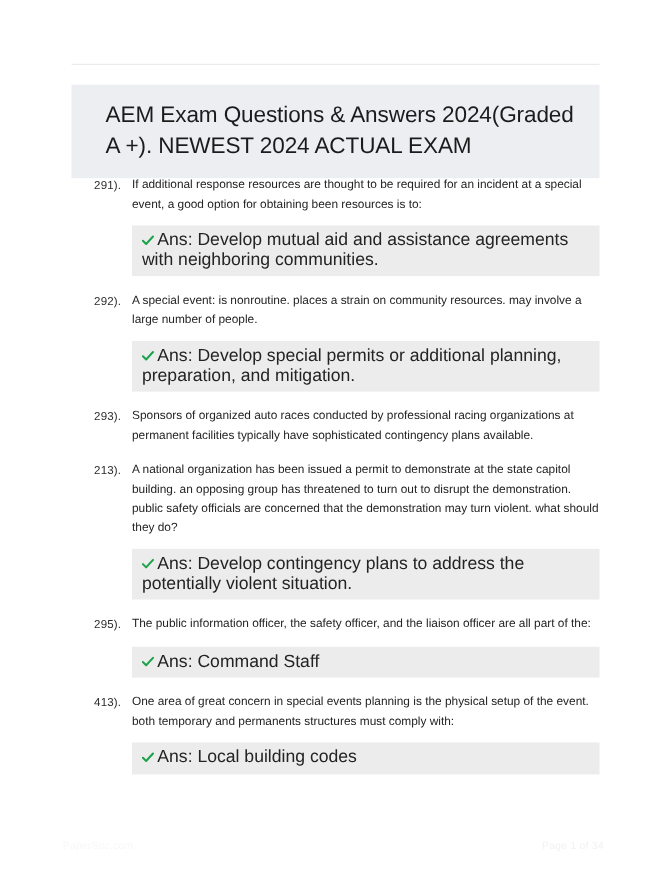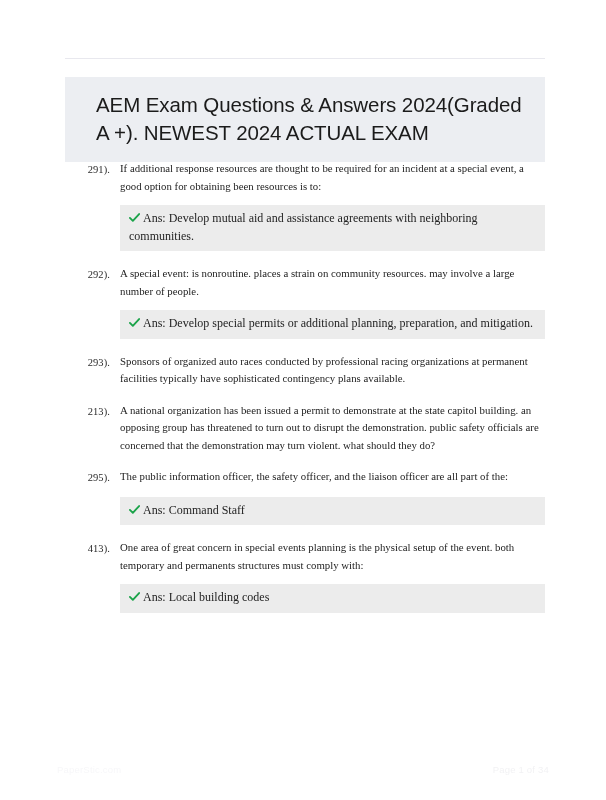--- a/index.html
+++ b/index.html
@@ -50,21 +50,20 @@
     position: absolute;
     left: 0;
     top: 160px;
     width: 606px;
   }
   .qa-block {
     position: relative;
     padding-left: 65px;
     padding-right: 61px;
     margin-bottom: 14px;
-    font-family: Liberation Serif, serif;
   }
   .qa-row {
     display: flex;
     align-items: flex-start;
   }
   .q-num {
     width: 45px;
     min-width: 45px;
     text-align: right;
     font-size: 10.5px;
@@ -86,21 +85,21 @@
   .ans-wrap {
     padding-left: 55px;
     margin-top: 10px;
   }
   .ans-box {
     background: #ececec;
     padding: 5px 9px 6px 9px;
     box-sizing: border-box;
   }
   .ans-line {
-    font-size: 12px;
+    font-size: 16px;
     line-height: 17.5px;
     color: #232323;
   }
   .check-icon {
     display: inline-block;
     width: 11px;
     height: 11px;
     vertical-align: -1px;
     margin-right: 3px;
   }
@@ -175,20 +174,27 @@
         <div class="qa-row">
           <div class="q-num">293).</div>
           <div class="q-text">Sponsors of organized auto races conducted by professional racing organizations at permanent facilities typically have sophisticated contingency plans available.</div>
         </div>
       </div>
       <div class="qa-block">
         <div class="qa-row">
           <div class="q-num">213).</div>
           <div class="q-text">A national organization has been issued a permit to demonstrate at the state capitol building. an opposing group has threatened to turn out to disrupt the demonstration. public safety officials are concerned that the demonstration may turn violent. what should they do?</div>
         </div>
+        <div class="ans-wrap">
+          <div class="ans-box">
+            <div class="ans-line"><span class="check-icon"><svg viewBox="0 0 12 12" xmlns="http://www.w3.org/2000/svg">
+                  <path d="M1 6.4 L4.2 9.6 L11 2.2" fill="none" stroke="#1aa349" stroke-width="2" stroke-linecap="round" stroke-linejoin="round"></path>
+                </svg></span><span>Ans: Develop contingency plans to address the potentially violent situation.</span></div>
+          </div>
+        </div>
       </div>
       <div class="qa-block">
         <div class="qa-row">
           <div class="q-num">295).</div>
           <div class="q-text">The public information officer, the safety officer, and the liaison officer are all part of the:</div>
         </div>
         <div class="ans-wrap">
           <div class="ans-box">
             <div class="ans-line"><span class="check-icon"><svg viewBox="0 0 12 12" xmlns="http://www.w3.org/2000/svg">
                   <path d="M1 6.4 L4.2 9.6 L11 2.2" fill="none" stroke="#1aa349" stroke-width="2" stroke-linecap="round" stroke-linejoin="round"></path>

